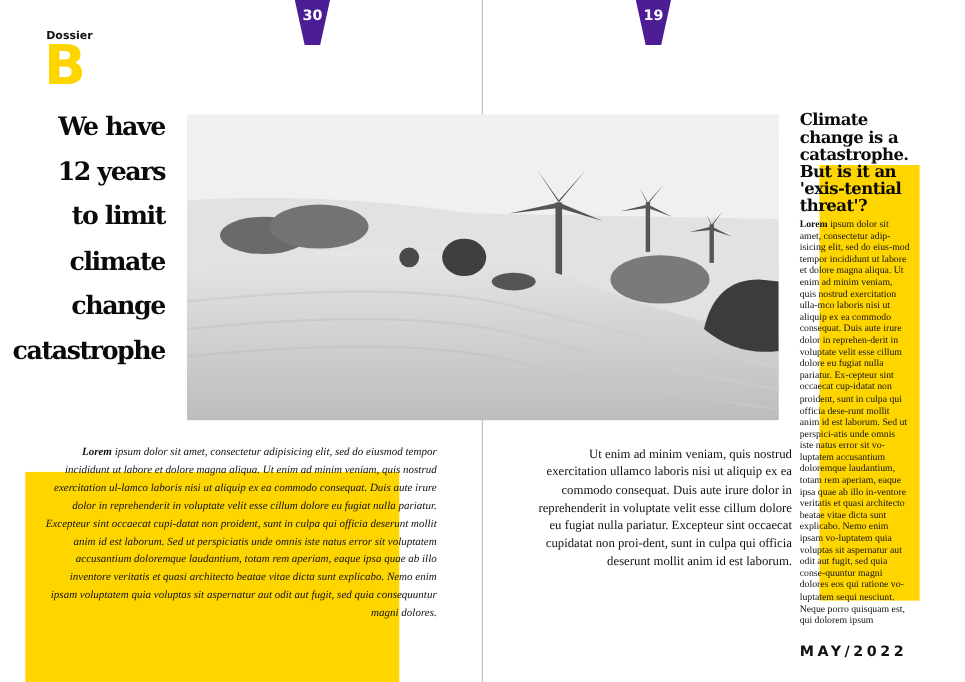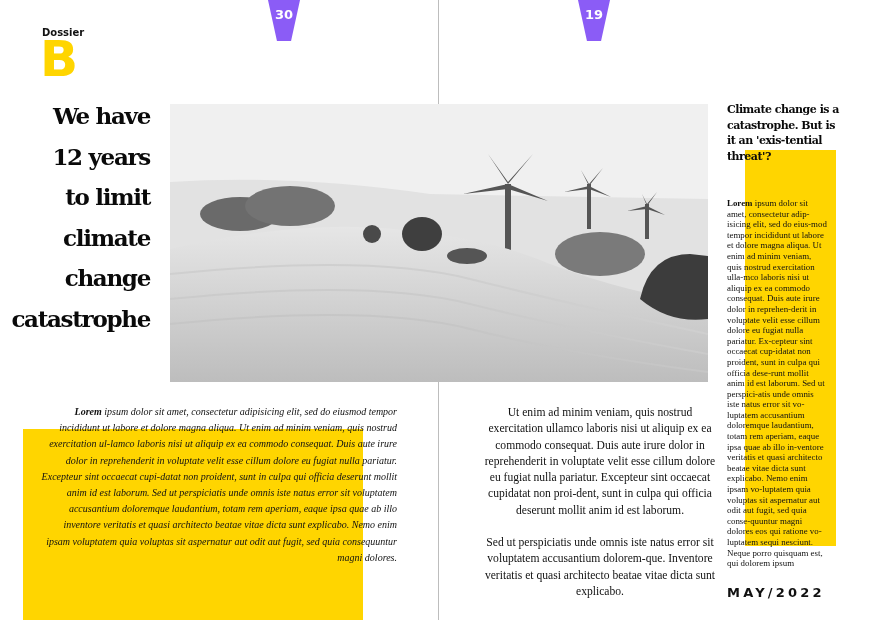--- a/index.html
+++ b/index.html
@@ -5,21 +5,21 @@
     html, body { margin: 0; padding: 0; }
     body {
       width: 877px; height: 620px; position: relative; overflow: hidden;
       background: #ffffff; color: #111;
       font-family: "DejaVu Serif", serif;
     }
     .abs { position: absolute; }
     .gutter { position: absolute; left: 438px; top: 0; width: 1px; height: 620px; background: #bdbdbd; }
     .page-tab {
       position: absolute; top: 0; width: 32px; height: 41px;
-      background: #8b5cf6;
+      background: #4c1d95;
       clip-path: polygon(0 0, 100% 0, 72% 100%, 28% 100%);
       display: flex; justify-content: center; padding-top: 7px; box-sizing: border-box;
       font-family: "DejaVu Sans", sans-serif; font-weight: bold; font-size: 13px; color: #fff;
     }
     .dossier-label {
       left: 42px; top: 27px; font-family: "DejaVu Sans", sans-serif; font-weight: bold;
       font-size: 10px; color: #111; text-align: center;
     }
     .dossier-letter {
       left: 40px; top: 34px; font-family: "DejaVu Sans", sans-serif; font-weight: bold;
@@ -35,28 +35,28 @@
       background: linear-gradient(#f2f2f2 0%, #eeeeee 28%, #e4e4e4 40%, #d9d9d9 55%, #cfcfcf 75%, #c7c7c7 100%);
     }
     .photo svg { display: block; }
     .yellow-left { left: 23px; top: 429px; width: 340px; height: 191px; background: #FFD500; }
     .yellow-right { left: 745px; top: 150px; width: 91px; height: 396px; background: #FFD500; }
     .body-left {
       left: 40px; top: 404px; width: 357px; text-align: right;
       font-family: "Liberation Serif", serif; font-size: 10px; line-height: 16.2px; color: #111; font-style: italic;
     }
     .body-mid {
-      left: 480px; top: 405px; width: 240px; text-align: center;
+      left: 480px; top: 405px; width: 240px; text-align: right;
       font-family: "Liberation Serif", serif; font-size: 11.6px; line-height: 16.3px; color: #111;
     }
     .body-mid p { margin: 0 0 16px 0; }
     .side-title {
       left: 727px; top: 102px; width: 115px;
       font-family: "DejaVu Serif", serif; font-weight: bold;
-      font-size: 11px; line-height: 15.5px; letter-spacing: -0.5px; color: #0a0a0a;
+      font-size: 15px; line-height: 15.5px; letter-spacing: -0.5px; color: #0a0a0a;
     }
     .side-body {
       left: 727px; top: 174px; width: 100px;
       font-family: "Liberation Serif", serif; font-size: 8.9px; line-height: 10.6px; color: #111; margin-top: 24px;
     }
     .date {
       left: 727px; top: 585px; font-family: "DejaVu Sans", sans-serif; font-weight: bold;
       font-size: 13px; letter-spacing: 3.2px; color: #111;
     }
     b.lead { font-weight: bold; }
@@ -123,21 +123,20 @@
 
 <div class="abs yellow-left"></div>
 <div class="abs yellow-right"></div>
 
 <div class="abs body-left">
   <b class="lead">Lorem</b><span> ipsum dolor sit amet, consectetur adipisicing elit, sed do eiusmod tempor incididunt ut labore et dolore magna aliqua. Ut enim ad minim veniam, quis nostrud exercitation ul-lamco laboris nisi ut aliquip ex ea commodo consequat. Duis aute irure dolor in reprehenderit in voluptate velit esse cillum dolore eu fugiat nulla pariatur. Excepteur sint occaecat cupi-datat non proident, sunt in culpa qui officia deserunt mollit anim id est laborum. Sed ut perspiciatis unde omnis iste natus error sit voluptatem accusantium doloremque laudantium, totam rem aperiam, eaque ipsa quae ab illo inventore veritatis et quasi architecto beatae vitae dicta sunt explicabo. Nemo enim ipsam voluptatem quia voluptas sit aspernatur aut odit aut fugit, sed quia consequuntur magni dolores.</span>
 </div>
 
 <div class="abs body-mid">
   <p>Ut enim ad minim veniam, quis nostrud exercitation ullamco laboris nisi ut aliquip ex ea commodo consequat. Duis aute irure dolor in reprehenderit in voluptate velit esse cillum dolore eu fugiat nulla pariatur. Excepteur sint occaecat cupidatat non proi-dent, sunt in culpa qui officia deserunt mollit anim id est laborum.</p>
-  <p>Sed ut perspiciatis unde omnis iste natus error sit voluptatem accusantium dolorem-que. Inventore veritatis et quasi architecto beatae vitae dicta sunt explicabo.</p>
 </div>
 
 <div class="abs side-title">Climate change is a catastrophe. But is it an 'exis-tential threat'?</div>
 
 <div class="abs side-body">
   <b class="lead">Lorem</b><span> ipsum dolor sit amet, consectetur adip-isicing elit, sed do eius-mod tempor incididunt ut labore et dolore magna aliqua. Ut enim ad minim veniam, quis nostrud exercitation ulla-mco laboris nisi ut aliquip ex ea commodo consequat. Duis aute irure dolor in reprehen-derit in voluptate velit esse cillum dolore eu fugiat nulla pariatur. Ex-cepteur sint occaecat cup-idatat non proident, sunt in culpa qui officia dese-runt mollit anim id est laborum. Sed ut perspici-atis unde omnis iste natus error sit vo-luptatem accusantium doloremque laudantium, totam rem aperiam, eaque ipsa quae ab illo in-ventore veritatis et quasi architecto beatae vitae dicta sunt explicabo. Nemo enim ipsam vo-luptatem quia voluptas sit aspernatur aut odit aut fugit, sed quia conse-quuntur magni dolores eos qui ratione vo-luptatem sequi nesciunt. Neque porro quisquam est, qui dolorem ipsum</span>
 </div>
 
 <div class="abs date">MAY/2022</div>
 

